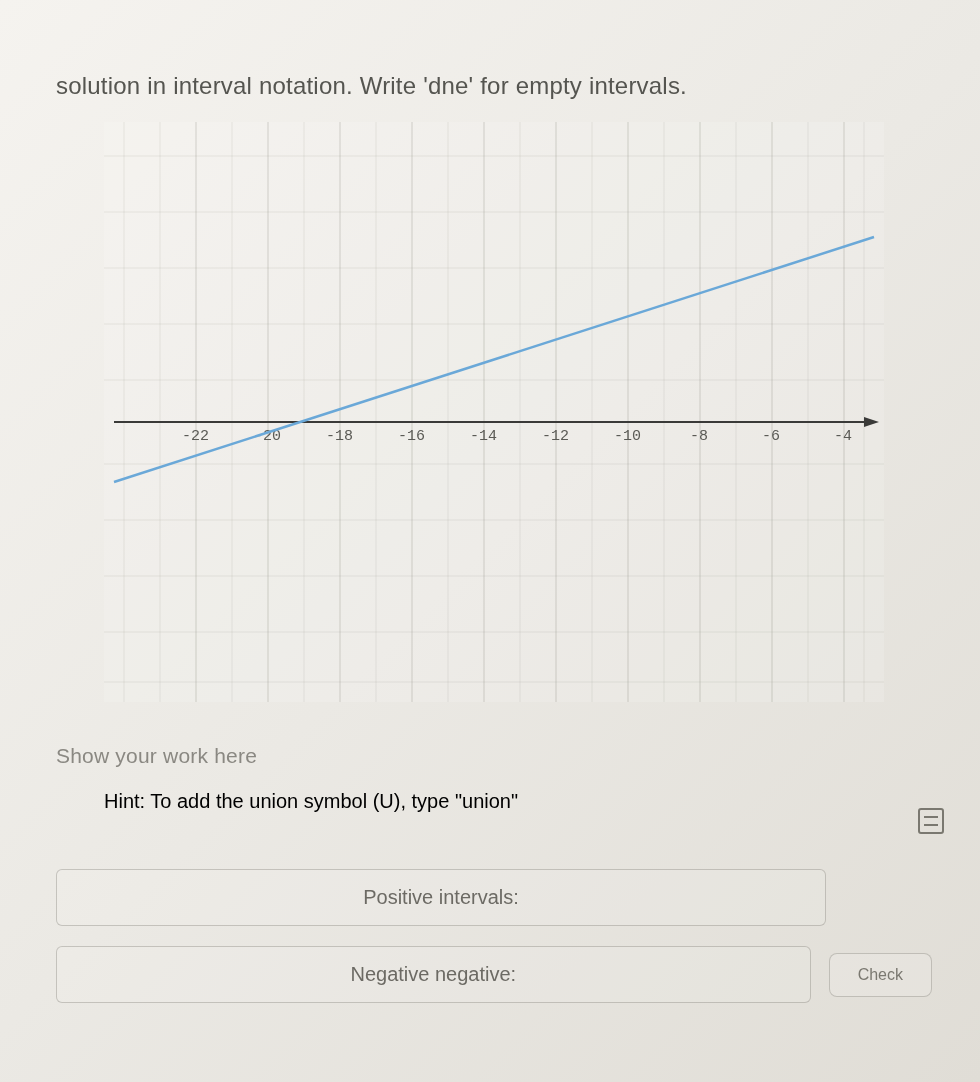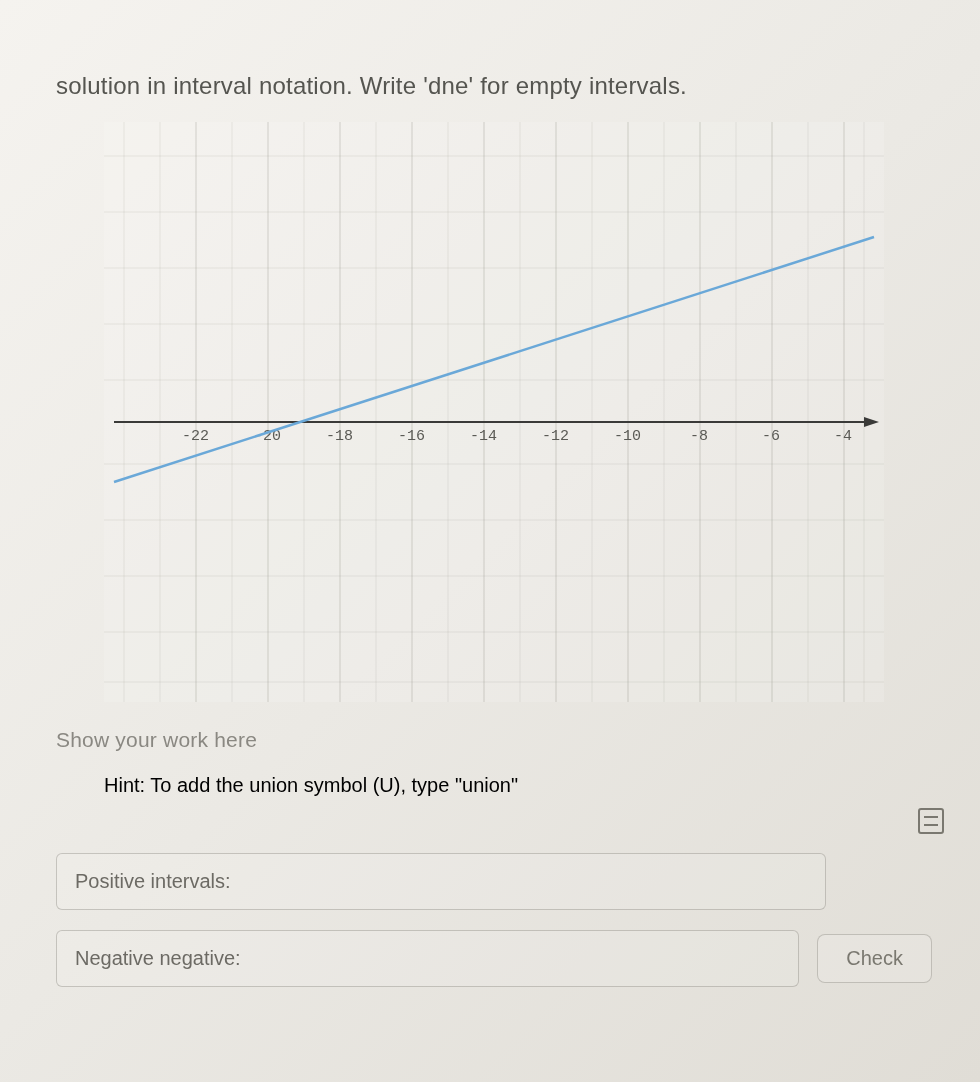--- a/index.html
+++ b/index.html
@@ -40,21 +40,21 @@
   .grid line { stroke: rgba(140,138,130,0.35); stroke-width: 1; }
   .grid-minor line { stroke: rgba(160,158,150,0.18); stroke-width: 1; }
   .axis-line { stroke: #3a3a38; stroke-width: 2; }
   .axis-arrow { fill: #3a3a38; }
   .tick-label { font-size: 15px; fill: #5a5a55; }
   .func-line { stroke: #6aa8d8; stroke-width: 2.5; fill:none; }
 
   .show-work {
     font-size: 21px;
     color: #8a8882;
-    margin-top: 26px;
+    margin-top: 42px;
     letter-spacing: 0.2px;
   }
   .hint {
     font-size: 20px;
     color: #000000;
     margin-top: 22px;
     margin-left: 48px;
   }
   .inputs {
     margin-top: 56px;
@@ -67,26 +67,27 @@
   }
   .input-box {
     flex: 1;
     max-width: 770px;
     border: 1px solid rgba(120,118,110,0.35);
     border-radius: 6px;
     padding: 16px 18px;
     font-size: 20px;
     color: #6c6a64;
     background: rgba(255,255,255,0.1);
+    text-align: center;
   }
   .check-btn {
     border: 1px solid rgba(120,118,110,0.35);
     border-radius: 8px;
     padding: 12px 28px;
-    font-size: 20px;
+    font-size: 16px;
     color: #7a7870;
     background: rgba(255,255,255,0.15);
     cursor: pointer;
   }
   .work-icon {
     position: absolute;
     right: 36px;
     top: 808px;
     width: 26px;
     height: 26px;

